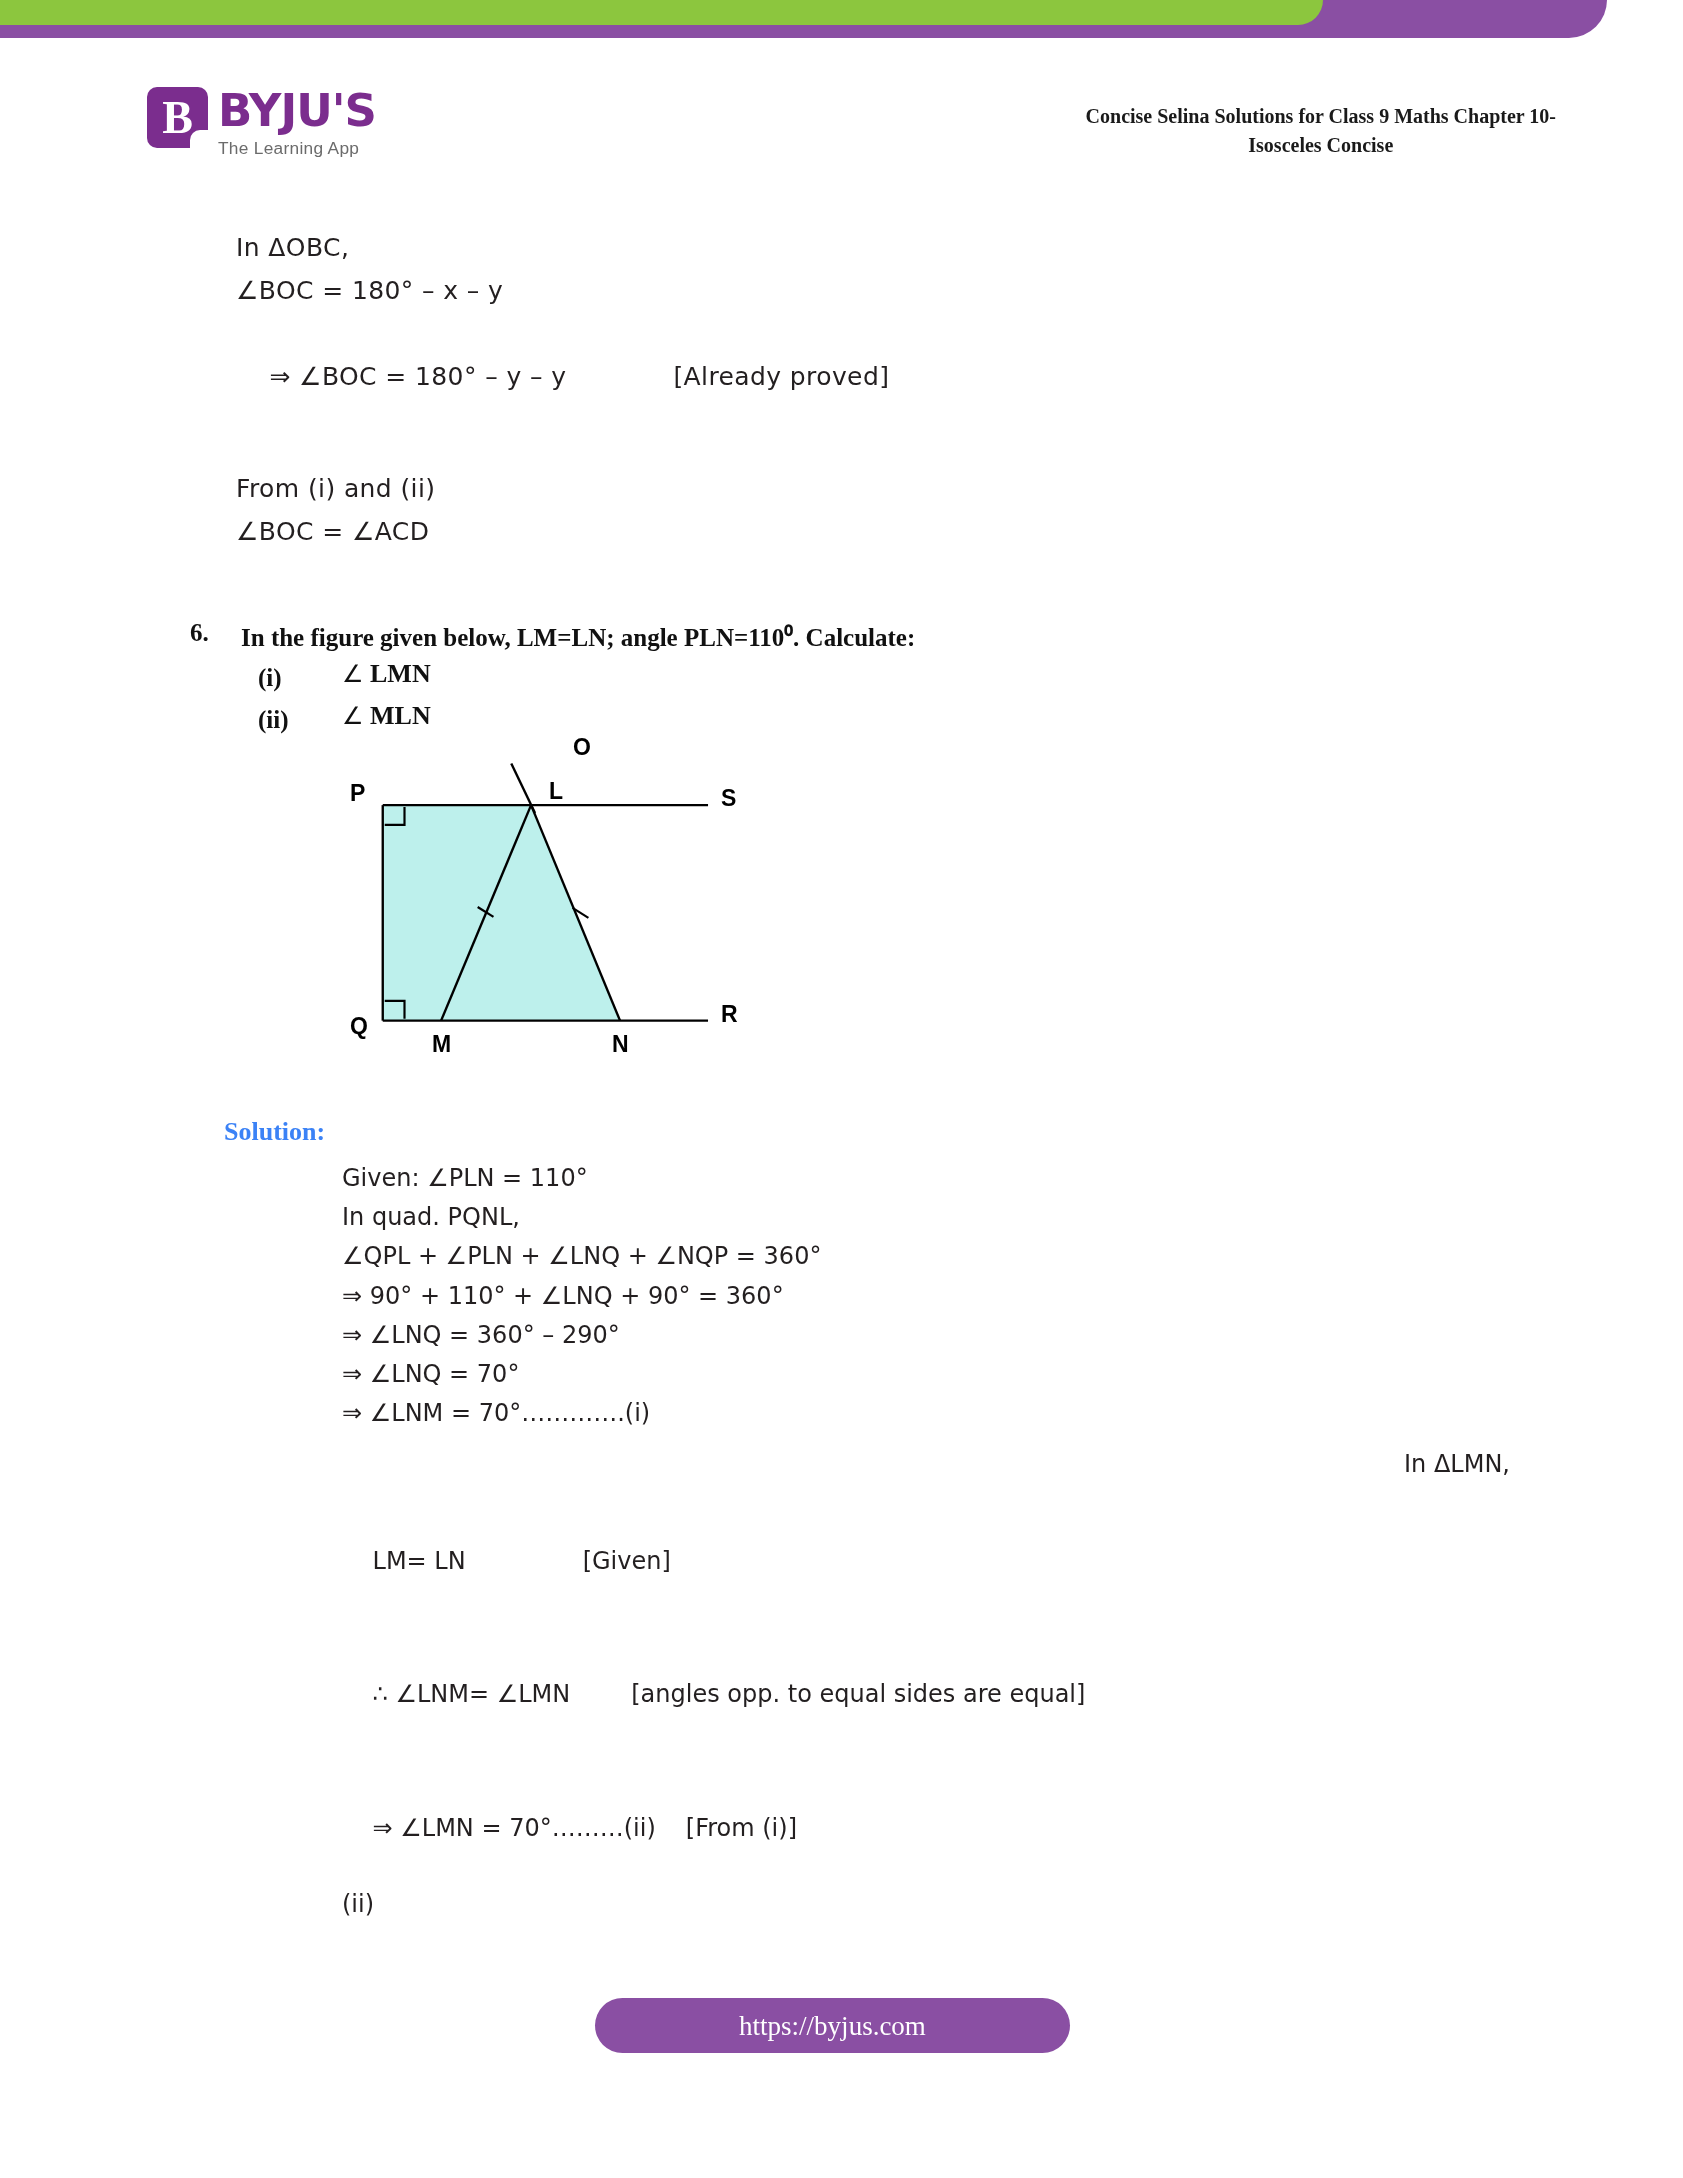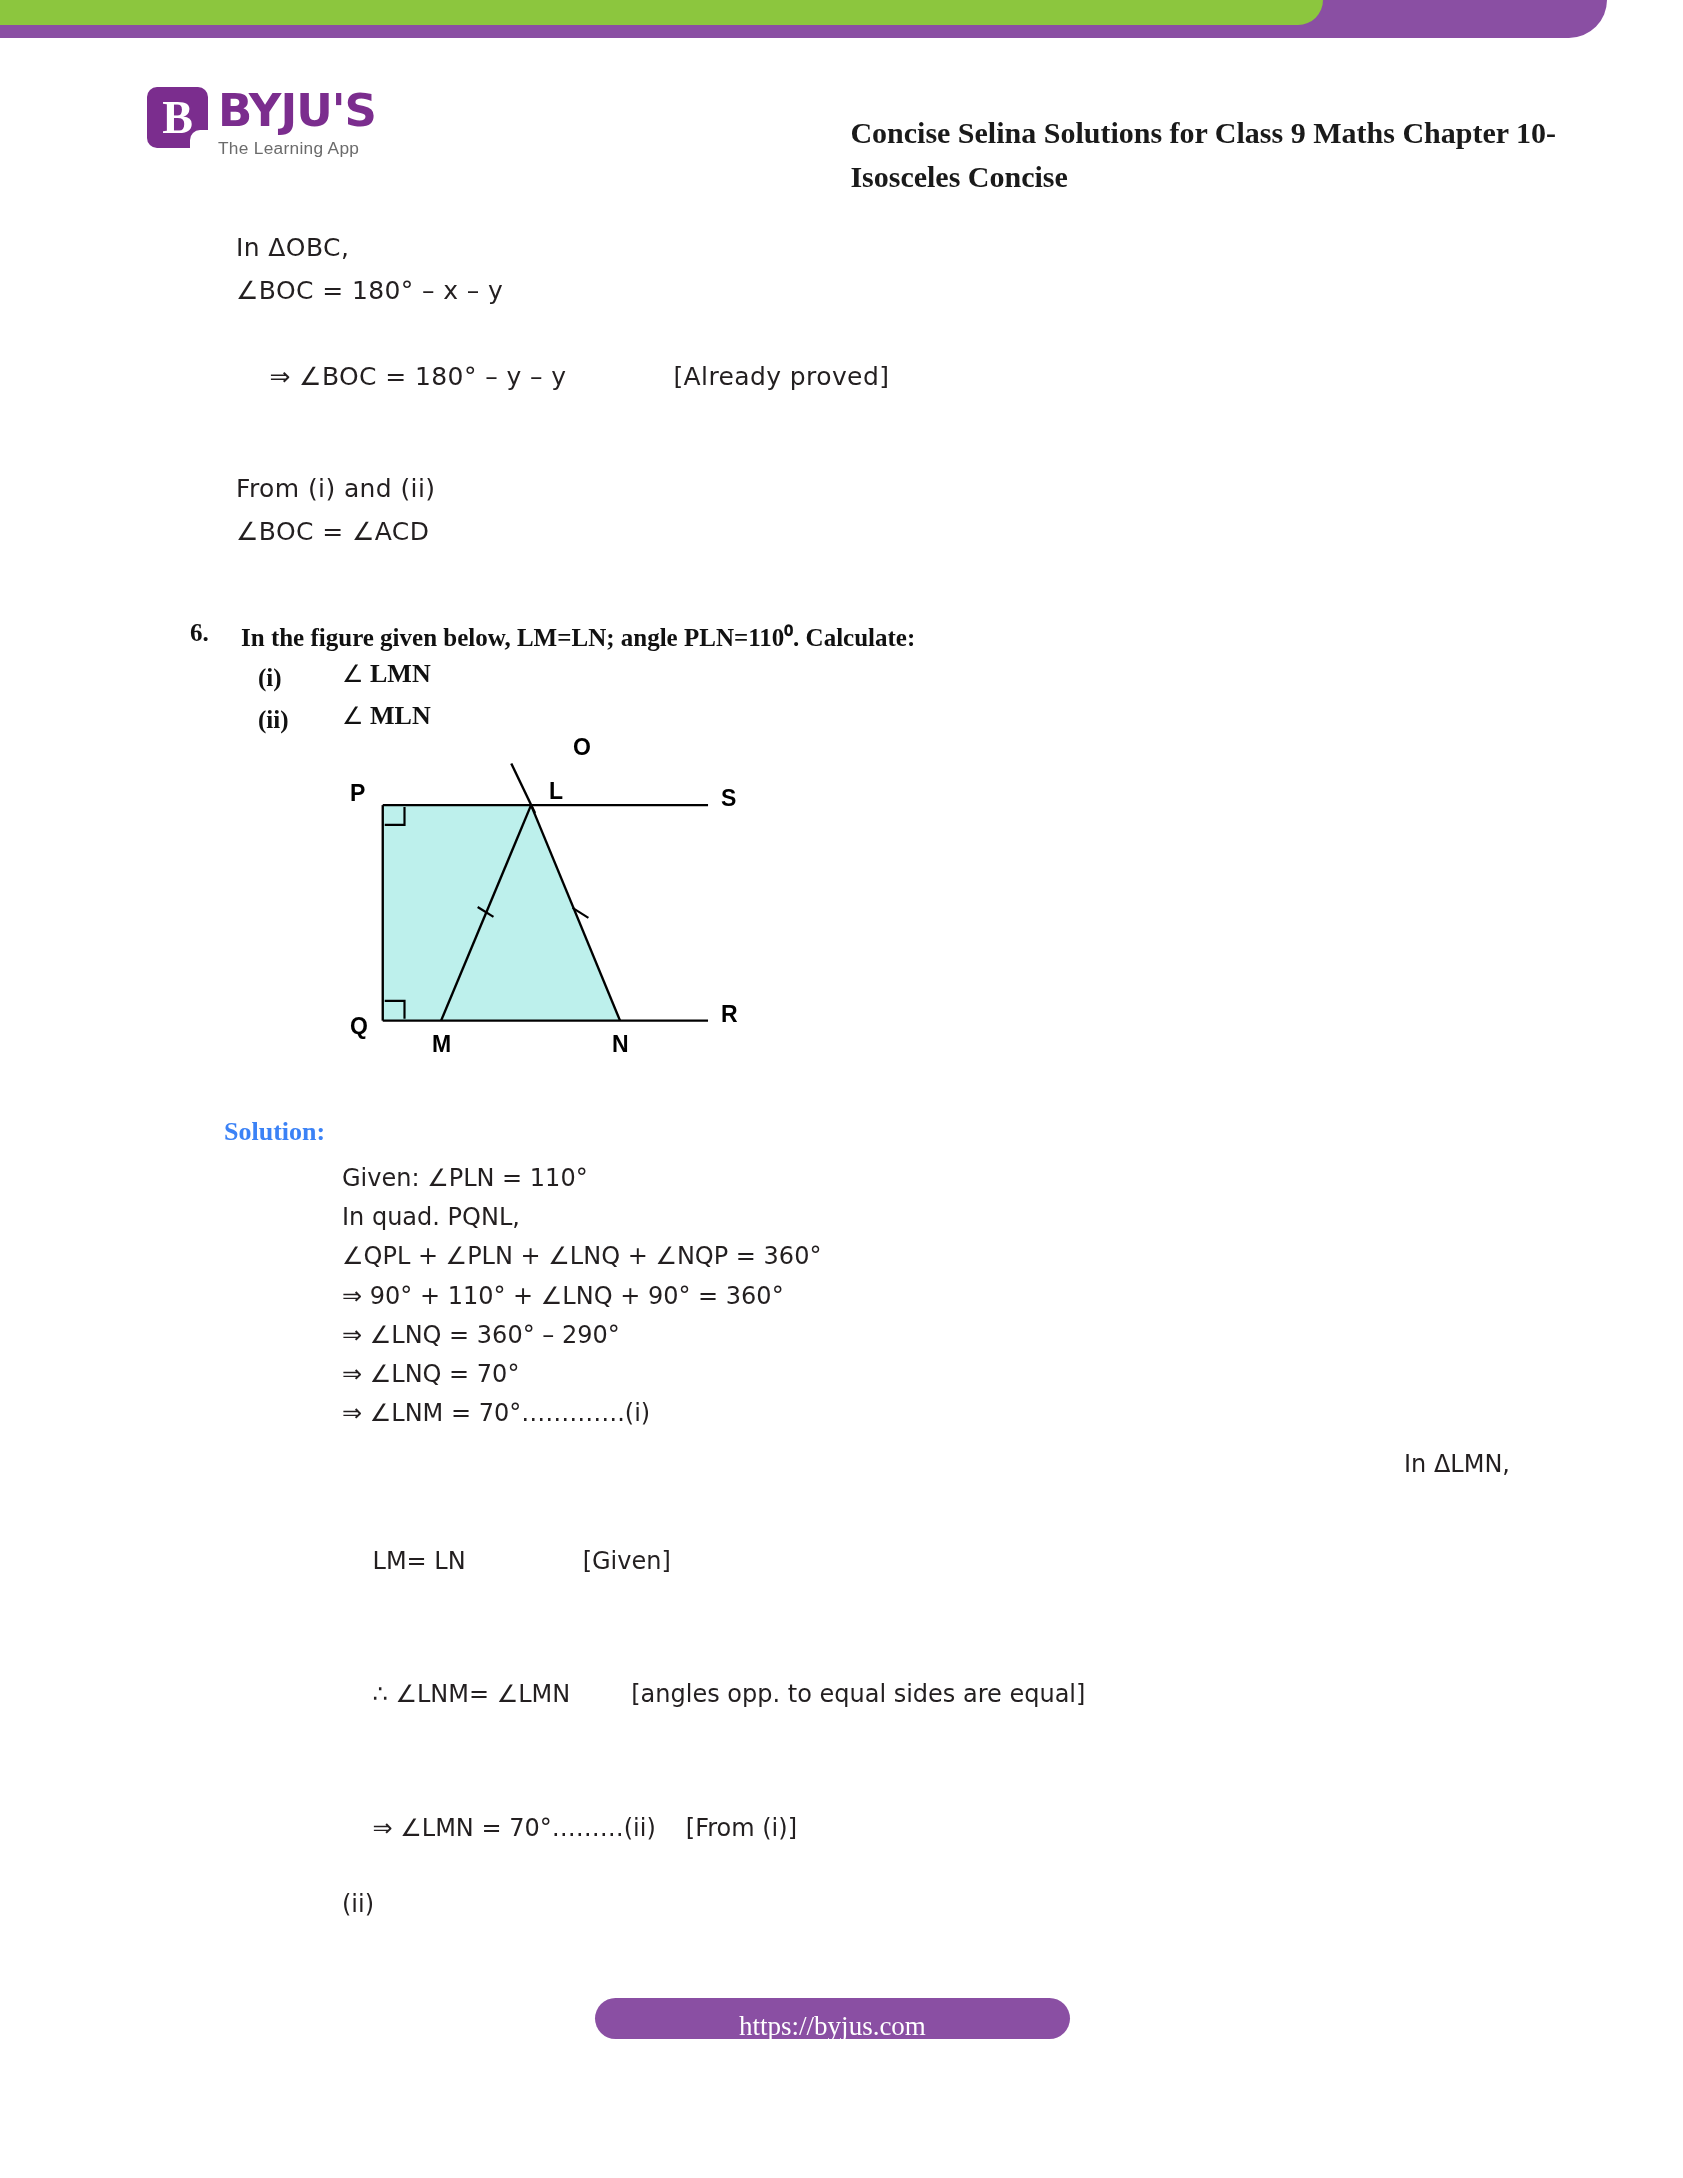--- a/index.html
+++ b/index.html
@@ -83,26 +83,26 @@
     font-family: "Liberation Sans", sans-serif;
     font-size: 17.3px;
     color: #6b6b6b;
     letter-spacing: 0.3px;
     margin-top: 5px;
   }
 
   
   .doc-header {
     position: absolute;
-    top: 111px;
+    top: 102px;
     right: 127px;
-    text-align: left;
-    font-family: "Liberation Serif", serif;
-    font-weight: bold;
-    font-size: 30px;
+    text-align: center;
+    font-family: "Liberation Serif", serif;
+    font-weight: bold;
+    font-size: 20px;
     color: #1a1a1a;
     line-height: 1.45;
   }
 
   
   .math {
     font-family: "DejaVu Sans", sans-serif;
     color: #231f20;
   }
 
@@ -209,21 +209,21 @@
   .sp-sm { display: inline-block; width: 30px; }
   .gap-top { margin-top: 22px; }
   .gap-top-sm { margin-top: 14px; text-align: right; }
 
   
   .footer-pill {
     position: absolute;
     left: 595px;
     top: 1998px;
     width: 475px;
-    height: 41px;
+    height: 55px;
     background: #8a4fa3;
     border-radius: 29px;
   }
   .footer-pill span {
     display: block;
     width: 100%;
     text-align: center;
     line-height: 57px;
     color: #ffffff;
     font-family: "Liberation Serif", serif;

